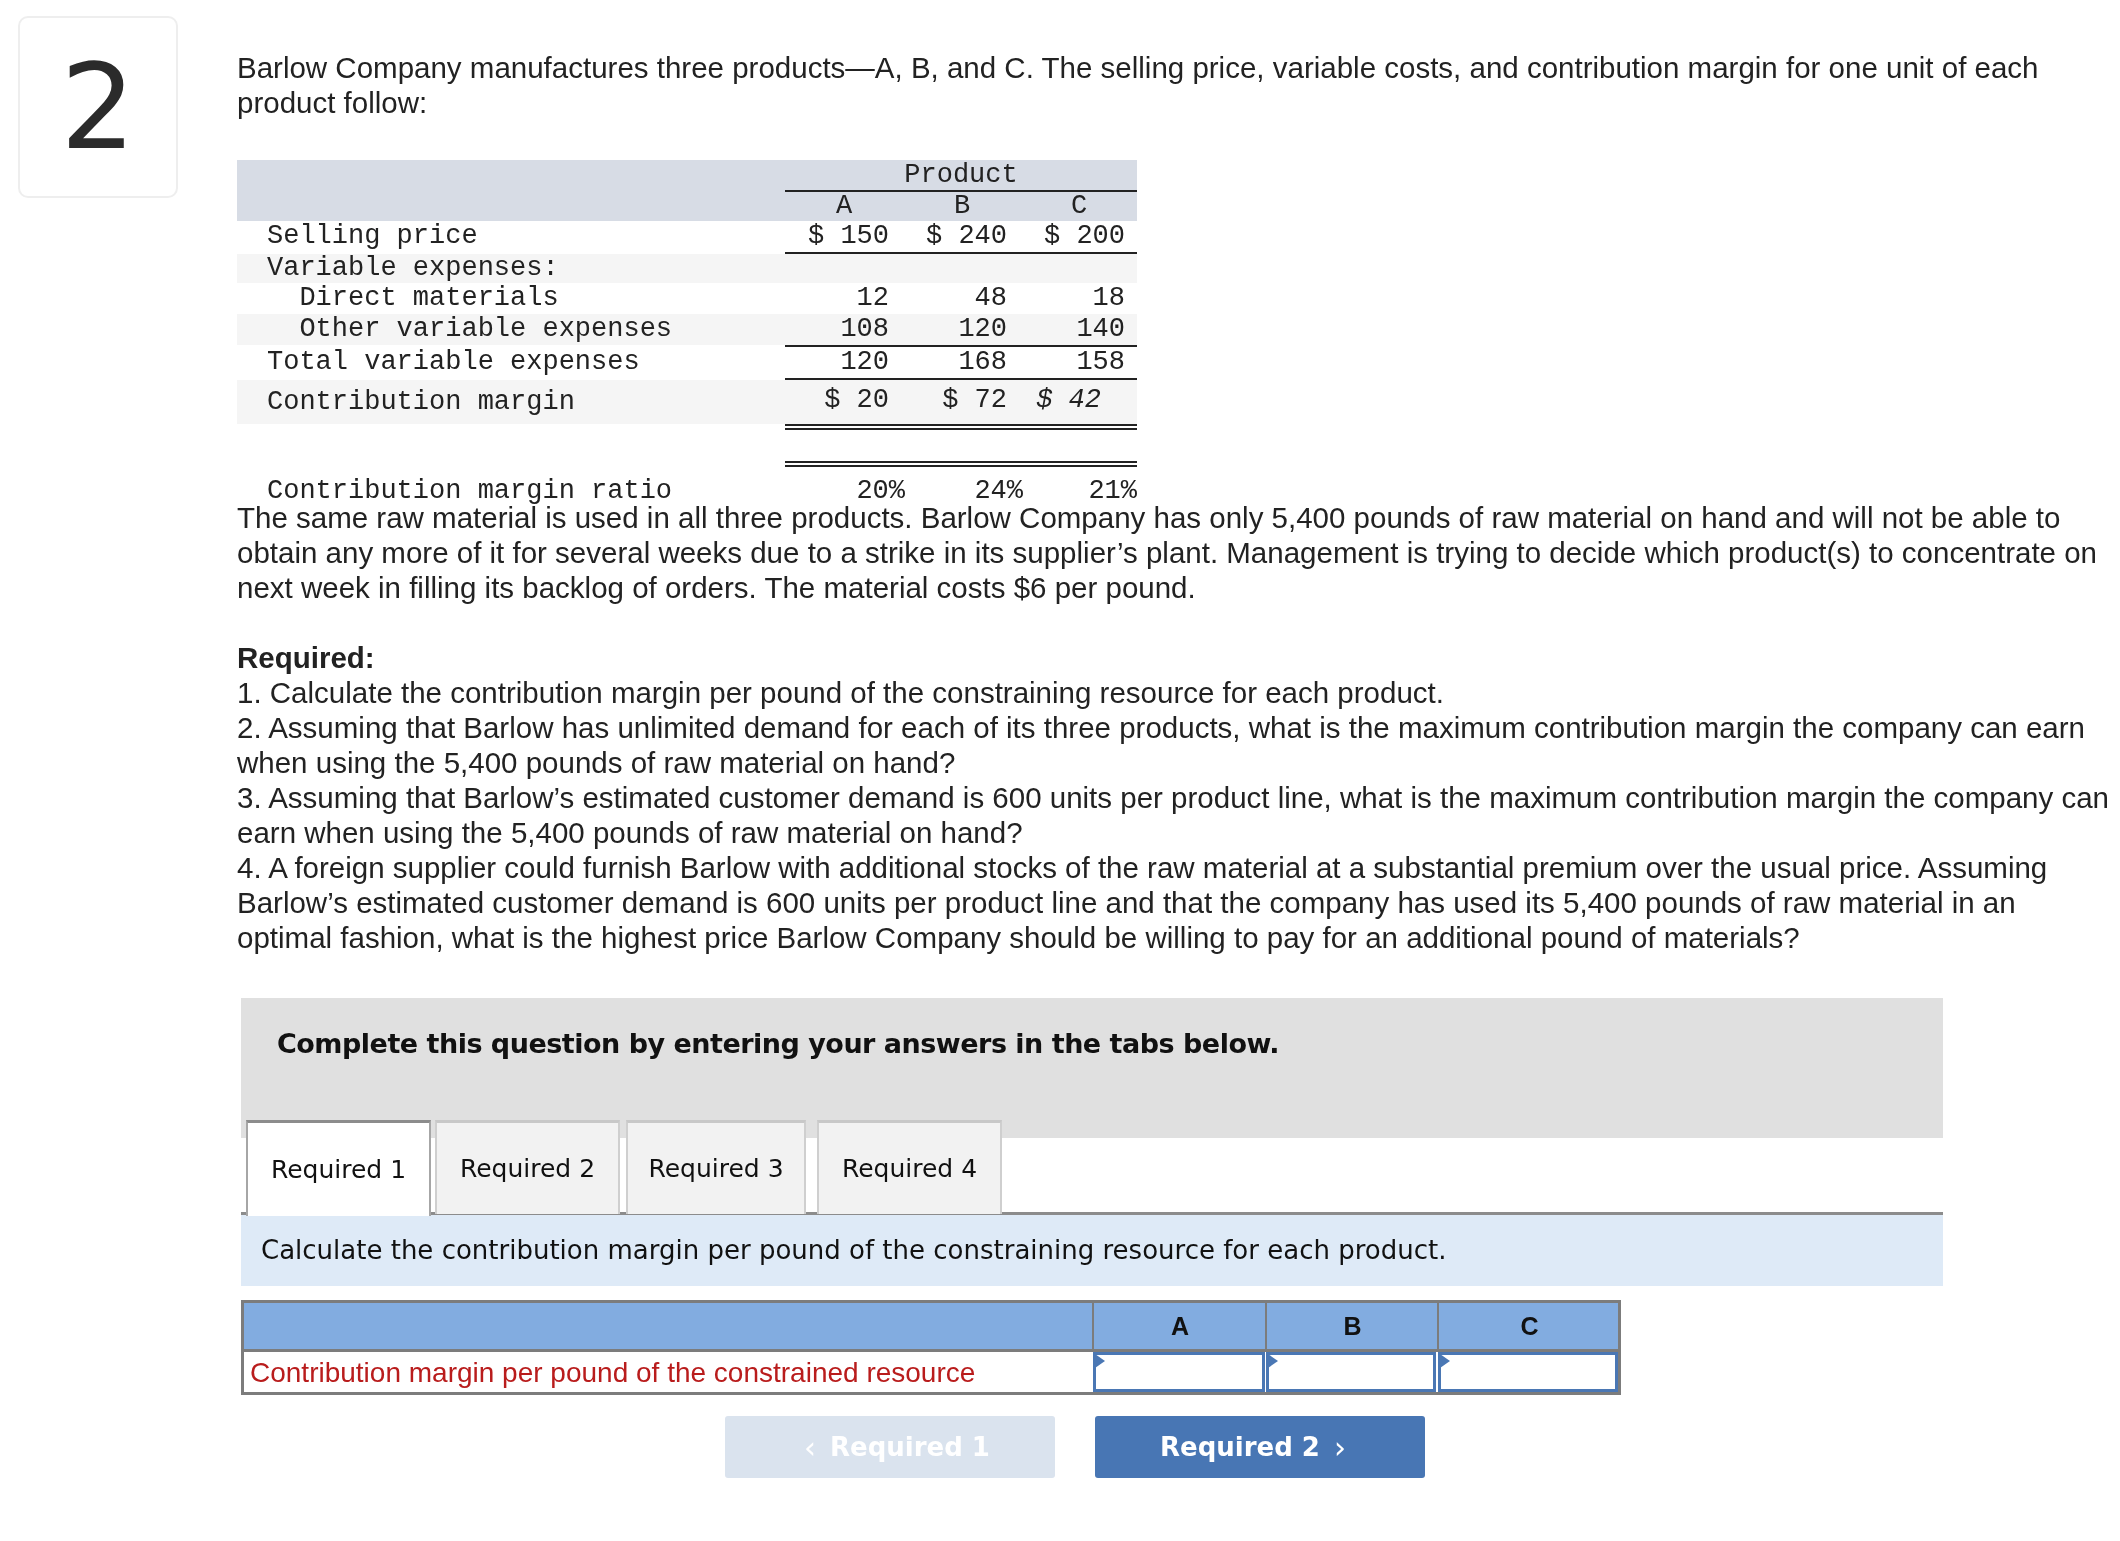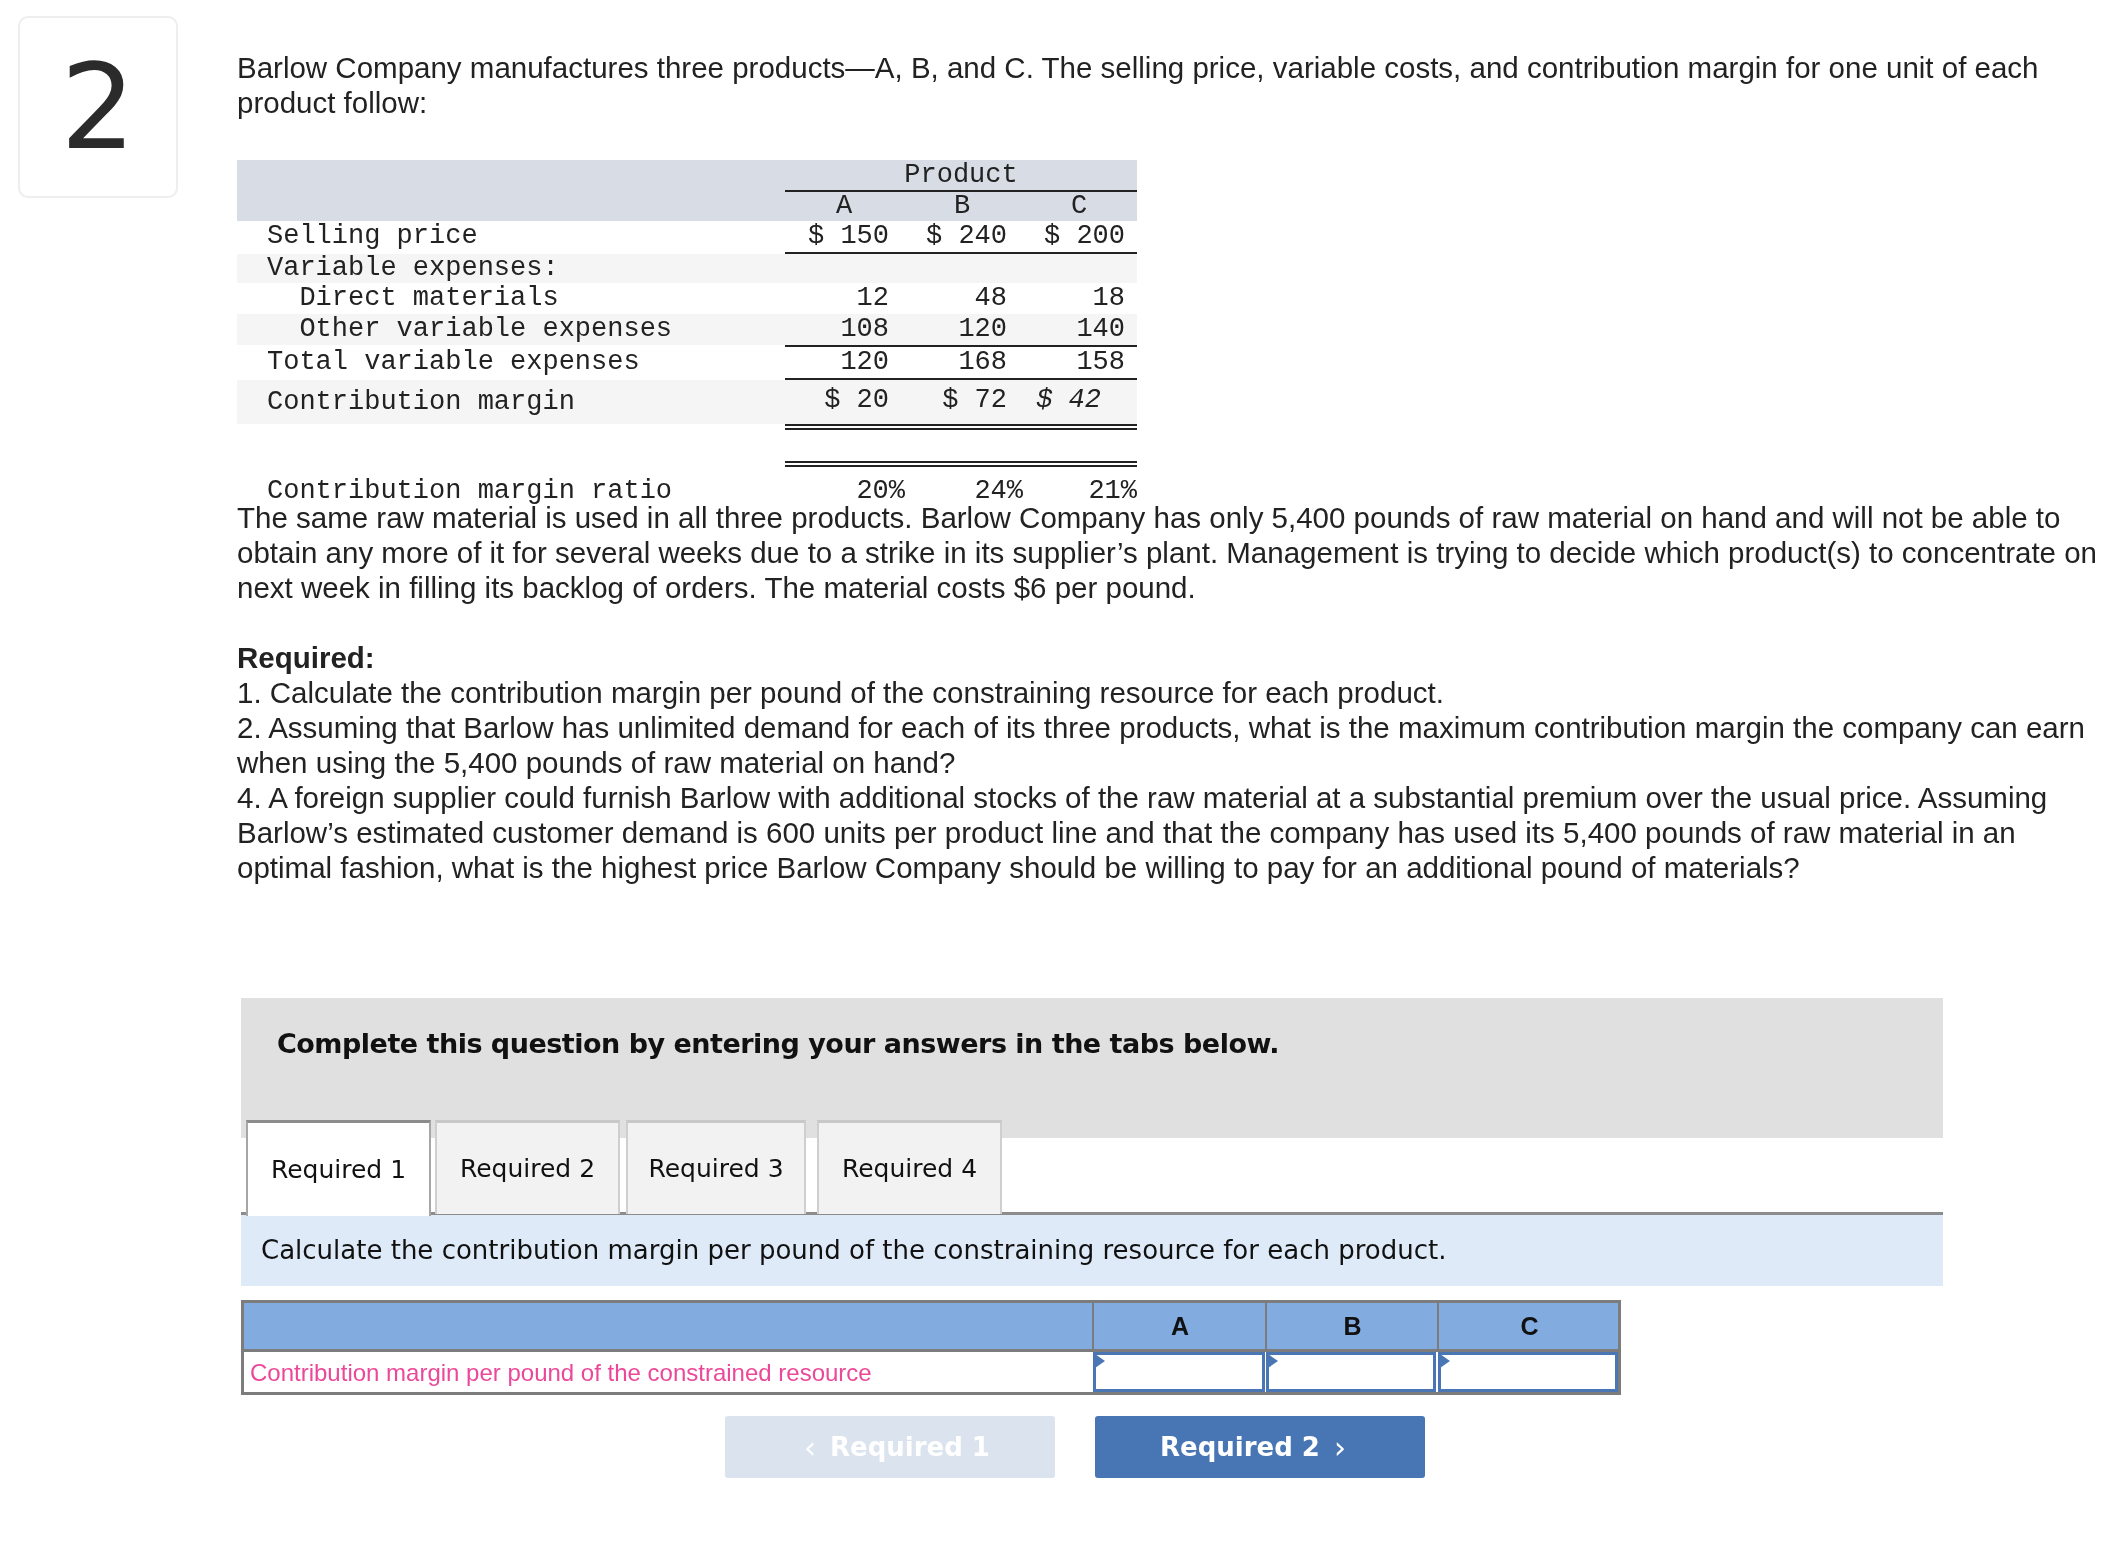--- a/index.html
+++ b/index.html
@@ -40,21 +40,21 @@
 
   .instr { position:absolute; left:241px; top:1215px; width:1702px; height:71px; background:#deeaf7;
            font-size:26px; line-height:71px; color:#111; font-family:"DejaVu Sans", sans-serif; }
   .instr span { position:absolute; left:20px; }
 
   .atable { position:absolute; left:241px; top:1300px; width:1380px; height:95px;
             border:3px solid #7c7c7c; box-sizing:border-box; }
   .atable .hrow { position:absolute; left:0; top:0; width:100%; height:46px; background:#82ace0; border-bottom:3px solid #7c7c7c; }
   .atable .hcell { position:absolute; top:0; height:46px; line-height:46px; text-align:center;
                    font-weight:700; font-size:25px; color:#111; border-left:2px solid #7c7c7c; }
-  .atable .rlabel { position:absolute; left:6px; top:49px; height:36px; line-height:42px; font-size:24px; color:#ec4899; }
+  .atable .rlabel { position:absolute; left:6px; top:49px; height:36px; line-height:42px; font-size:28px; color:#b91c1c; }
   .atable .cell { position:absolute; top:49px; height:40px; box-sizing:border-box; border:3px solid #4a77b4; background:#fff; }
   .atable .cell input { width:100%; height:100%; border:none; outline:none; box-sizing:border-box; font-size:22px; padding:0 8px; background:transparent; text-align:right; }
   .atable .cell .tri { position:absolute; left:-1px; top:-1px; width:0; height:0;
                        border-top:7px solid transparent; border-bottom:7px solid transparent; border-left:10px solid #4a77b4; }
 
   .btn { position:absolute; top:1416px; height:62px; width:330px; border-radius:3px;
          display:flex; align-items:center; justify-content:center; font-weight:700; font-size:26px;
          color:#ffffff; font-family:"DejaVu Sans", sans-serif; cursor:pointer; }
   .btn.prev { left:725px; background:#dae3ee; color:#ffffff; }
   .btn.next { left:1095px; background:#4876b4; }
@@ -126,20 +126,21 @@
   </div>
   <div class="dline" style="top:301px;"></div>
 </div>
 
 <div class="para para2">The same raw material is used in all three products. Barlow Company has only 5,400 pounds of raw material on hand and will not be able to obtain any more of it for several weeks due to a strike in its supplier’s plant. Management is trying to decide which product(s) to concentrate on next week in filling its backlog of orders. The material costs $6 per pound.</div>
 
 <div class="req">
   <div class="hdr">Required:</div>
   <div>1. Calculate the contribution margin per pound of the constraining resource for each product.</div>
   <div>2. Assuming that Barlow has unlimited demand for each of its three products, what is the maximum contribution margin the company can earn when using the 5,400 pounds of raw material on hand?</div>
+  <div>3. Assuming that Barlow’s estimated customer demand is 600 units per product line, what is the maximum contribution margin the company can earn when using the 5,400 pounds of raw material on hand?</div>
   <div>4. A foreign supplier could furnish Barlow with additional stocks of the raw material at a substantial premium over the usual price. Assuming Barlow’s estimated customer demand is 600 units per product line and that the company has used its 5,400 pounds of raw material in an optimal fashion, what is the highest price Barlow Company should be willing to pay for an additional pound of materials?</div>
 </div>
 
 <div class="graybox">
   <span>Complete this question by entering your answers in the tabs below.</span>
 </div>
 
 <div class="tabs">
   <div class="tab active" style="left:5px;width:185px;">Required 1</div>
   <div class="tab" style="left:194px;width:185px;">Required 2</div>

